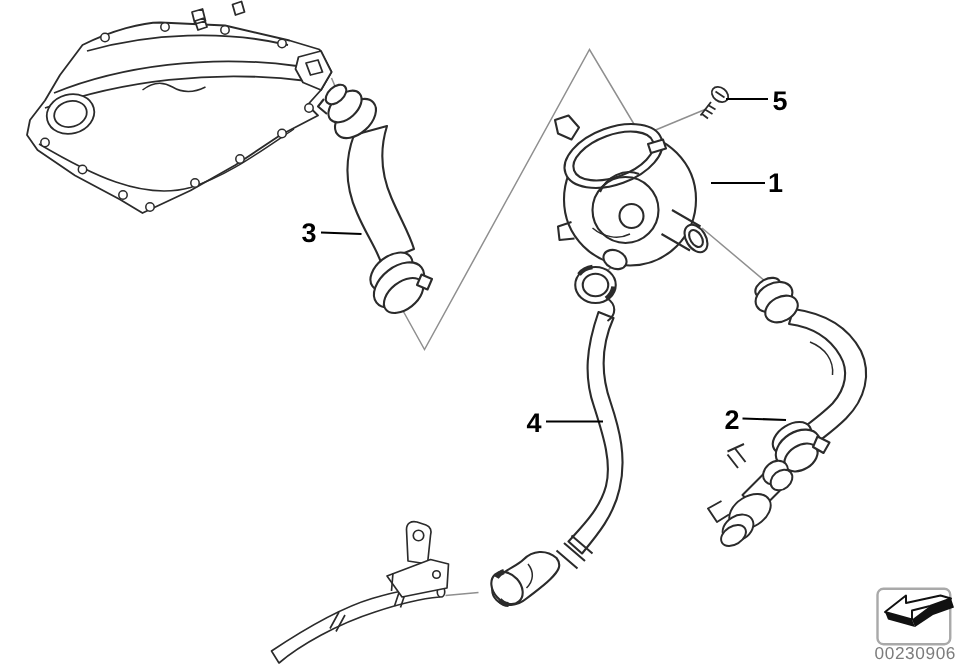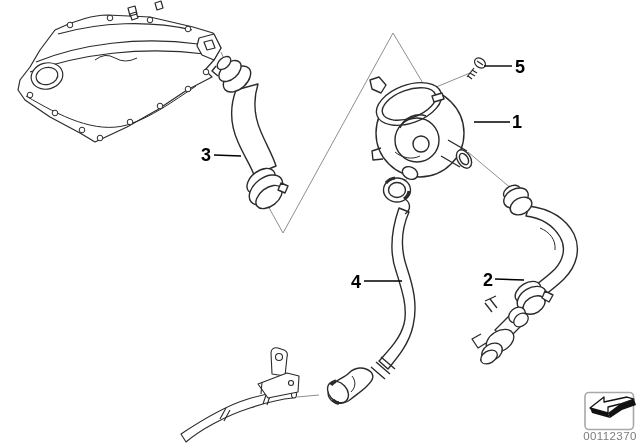--- a/index.html
+++ b/index.html
@@ -191,15 +191,15 @@
       </g>
     </g>
   </svg>
 
   <div class="callout" style="left:517px;top:122px">1</div>
   <div class="callout" style="left:488px;top:280px">2</div>
   <div class="callout" style="left:206px;top:155px">3</div>
   <div class="callout" style="left:356px;top:282px">4</div>
   <div class="callout" style="left:520px;top:67px">5</div>
 
-  <div class="image-id">00112370</div>
+  <div class="image-id">00230906</div>
 
 </div>
 
 </body></html>

